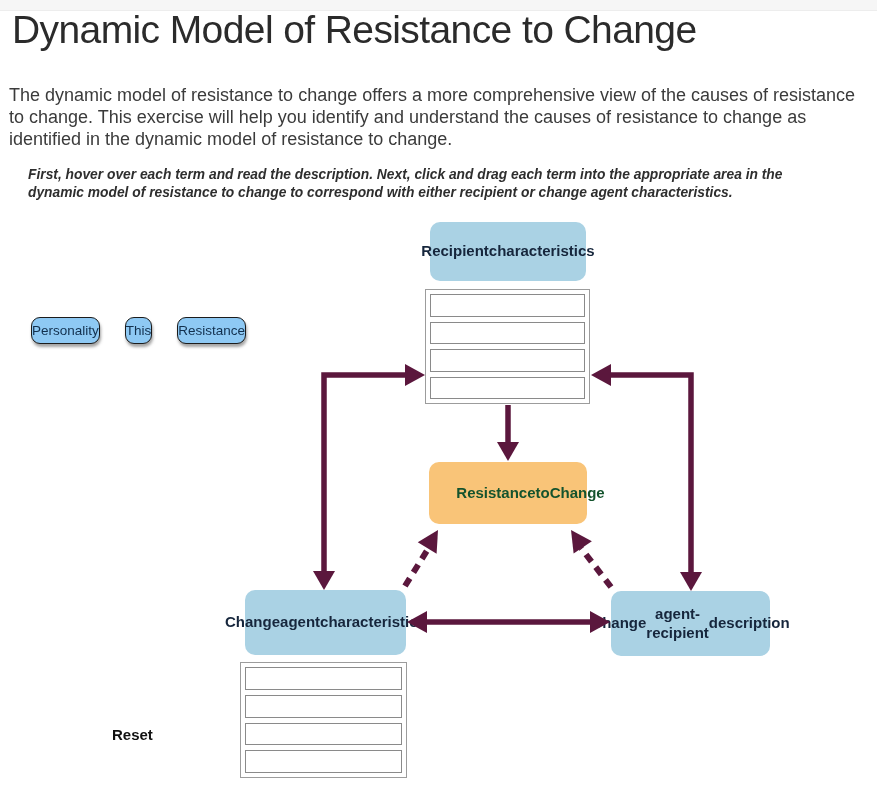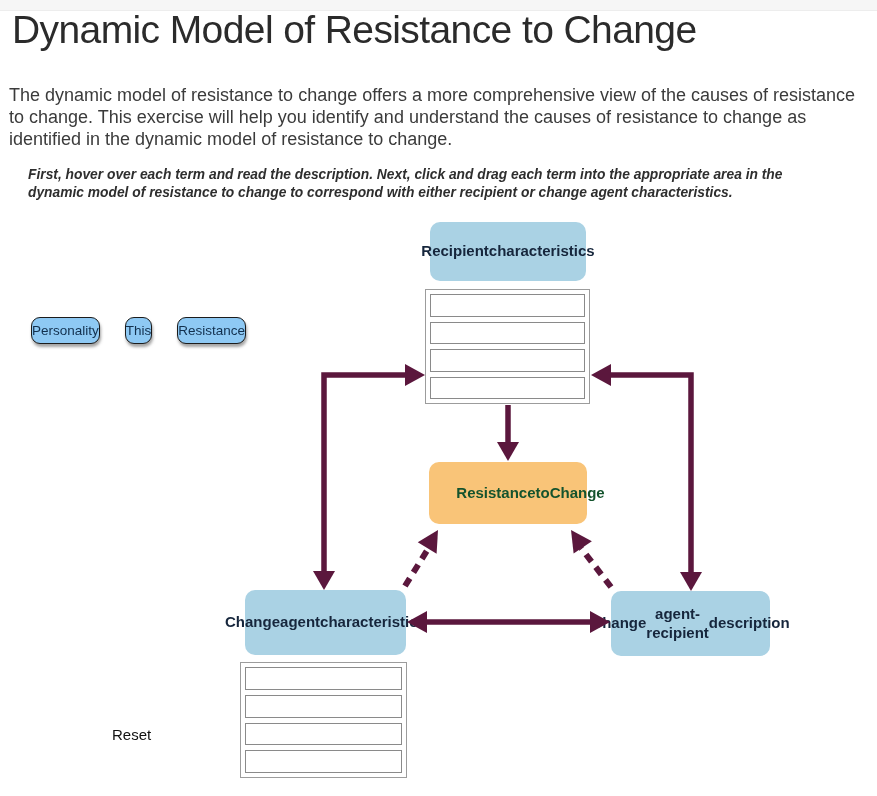--- a/index.html
+++ b/index.html
@@ -34,21 +34,21 @@
     background:var(--term-blue,#8ec9f4);
     border:1.5px solid #1c1c1c; border-radius:9px;
     box-shadow:1px 3px 3px rgba(90,90,90,0.55);
     font-family:inherit; font-size:13.5px; color:#12304e;
     display:flex; align-items:center; justify-content:center;
     cursor:grab; padding:0;
   }
   .reset-btn {
     position:absolute; left:112px; top:726px;
     background:none; border:none; padding:0;
-    font-family:inherit; font-weight:normal; font-size:15px; color:#111;
+    font-family:inherit; font-weight:bold; font-size:15px; color:#111;
     cursor:pointer;
   }
   .dbox {
     position:absolute; border-radius:10px; box-sizing:border-box;
     display:flex; align-items:center; justify-content:center;
     text-align:center; font-weight:bold; line-height:1.25; font-size:15px;
   }
   .dbox.blue   { background:var(--box-blue,#aad2e4); color:#16263c; }
   .dbox.orange { background:var(--box-orange,#f9c478); color:#14532d;padding-left:45px; }
   #recipient-box    { left:430px; top:222px; width:156px; height:59px; }

